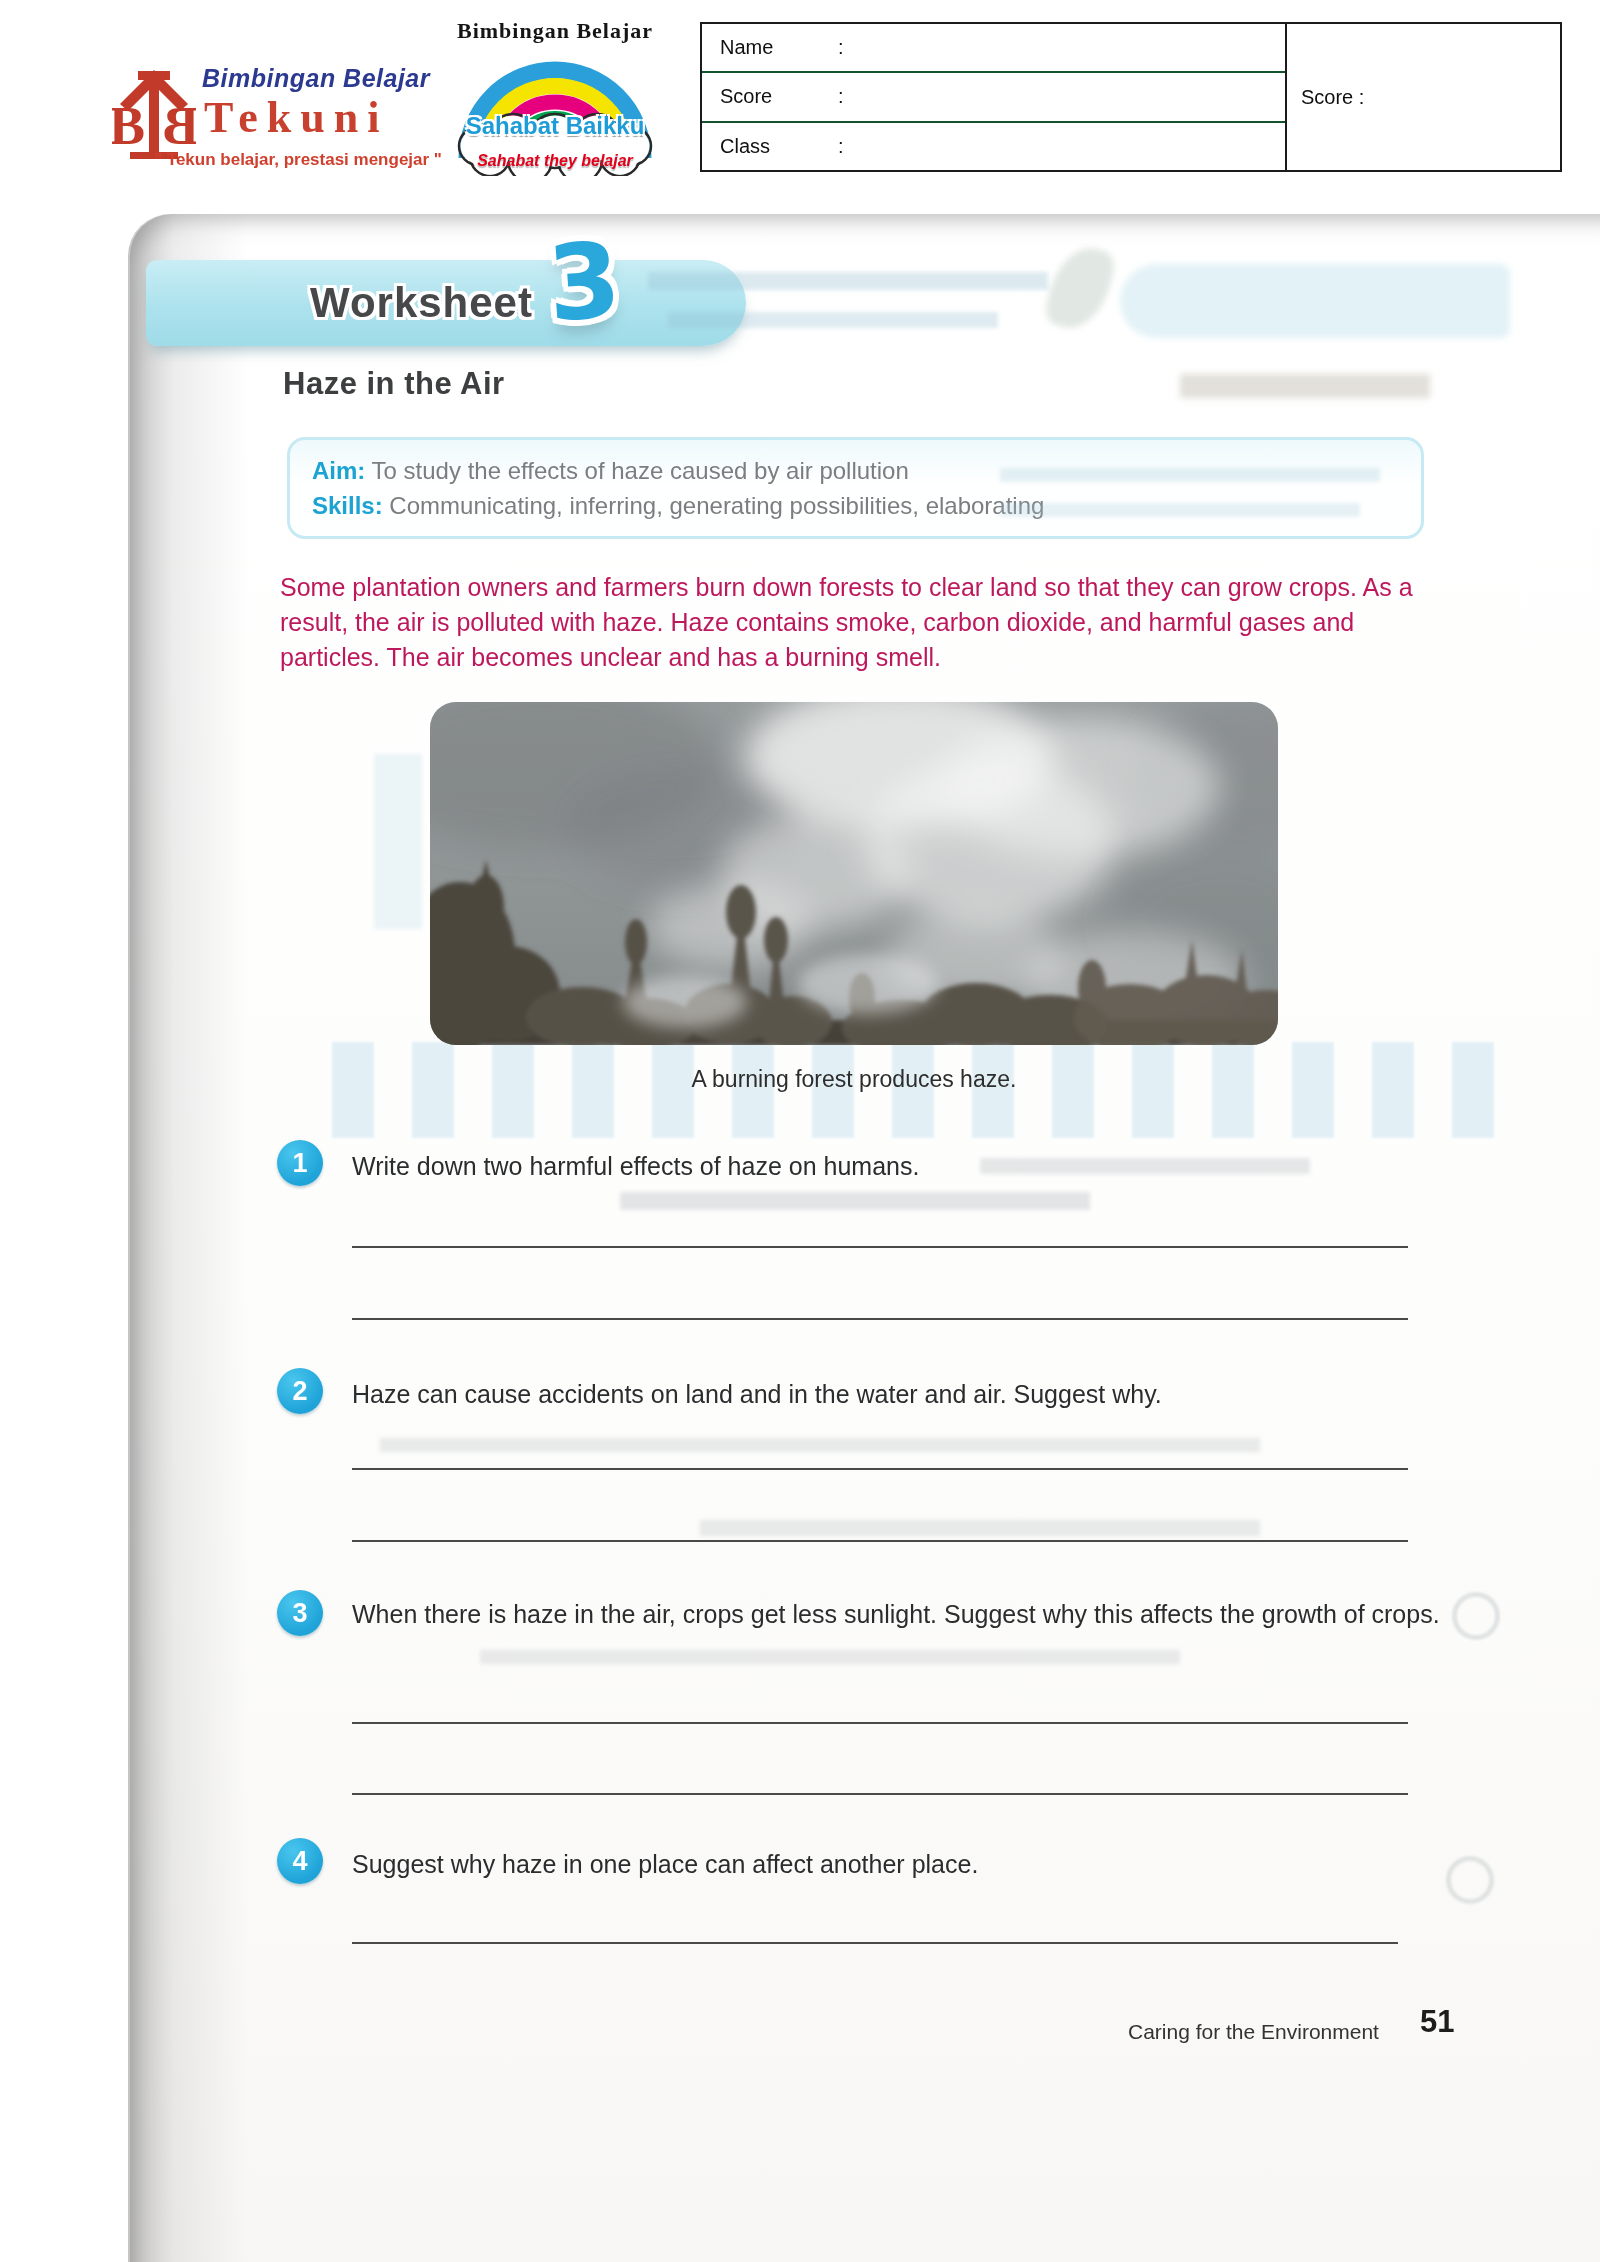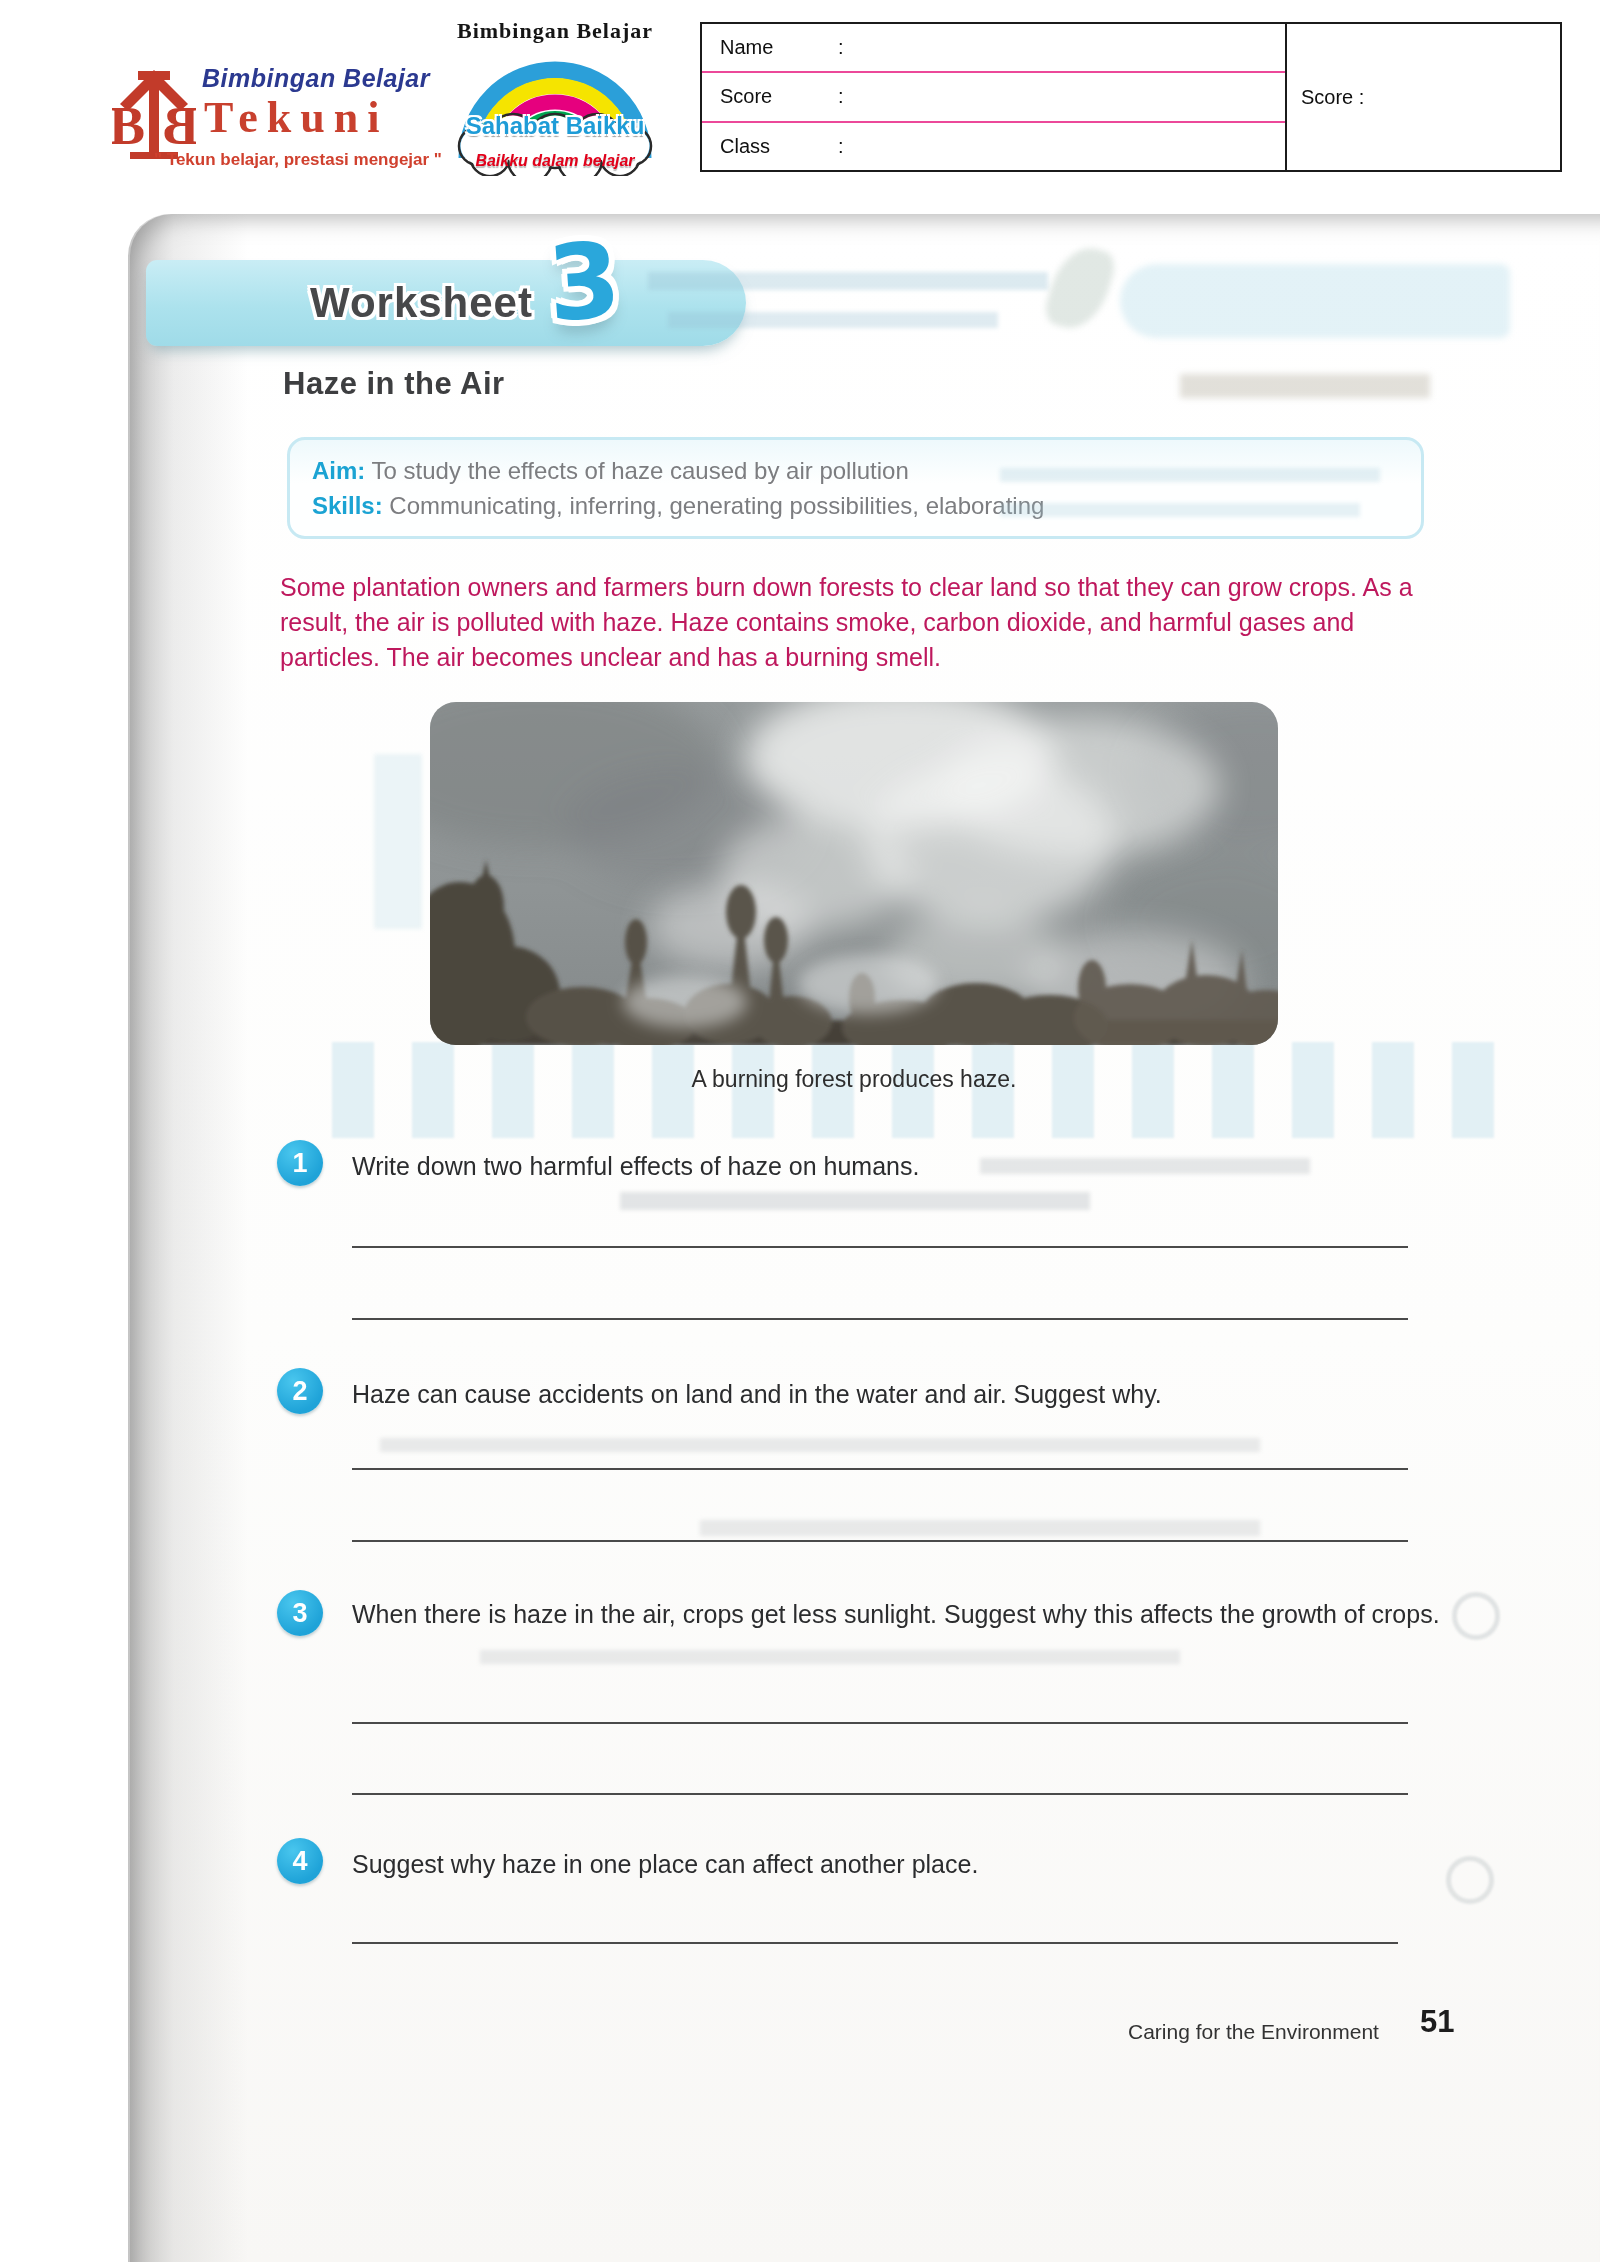--- a/index.html
+++ b/index.html
@@ -33,21 +33,21 @@
                 font-size:24px;font-weight:bold;color:#1e9cd7;
                 text-shadow:-2px -2px 0 #fff,2px -2px 0 #fff,-2px 2px 0 #fff,2px 2px 0 #fff,0 3px 1px rgba(40,40,40,.45);}
   .sahabat-tagline{position:absolute;left:0;width:260px;top:136px;text-align:center;
                 font-size:16px;font-weight:bold;font-style:italic;color:#e2001a;
                 text-shadow:0 2px 1px rgba(60,60,60,.35);}
 
   
   .info-table{position:absolute;left:700px;top:22px;width:862px;height:150px;
               border:2px solid #1b1b1b;display:flex;box-sizing:border-box;background:#fff;}
   .info-left{width:585px;border-right:2px solid #1b1b1b;display:flex;flex-direction:column;box-sizing:border-box;}
-  .info-row{flex:1;display:flex;align-items:center;border-bottom:2px solid #ec4899;}
+  .info-row{flex:1;display:flex;align-items:center;border-bottom:2px solid #14532d;}
   .info-row:last-child{border-bottom:none;}
   .info-label{width:118px;padding-left:18px;font-size:20px;color:#101010;}
   .info-colon{font-size:20px;color:#101010;}
   .score-cell{flex:1;display:flex;align-items:center;padding-left:14px;font-size:20px;color:#101010;}
 
   
   .banner{position:absolute;left:146px;top:260px;width:556px;height:86px;
           border-radius:12px 46px 46px 12px;
           background:linear-gradient(180deg,#c9edf5 0%,#ace2ed 55%,#9fdbe8 100%);
           box-shadow:0 9px 14px -5px rgba(105,150,160,.55);
@@ -180,21 +180,21 @@
           <circle cx="125" cy="95" r="25.5"></circle>
         <circle cx="167" cy="92" r="22.5"></circle>
           <circle cx="202" cy="100" r="17.5"></circle>
         <circle cx="60" cy="110" r="18.5"></circle>
           <circle cx="100" cy="114" r="20.5"></circle>
         <circle cx="150" cy="114" r="20.5"></circle>
           <circle cx="190" cy="110" r="18.5"></circle>
       </g>
     </svg>
     <div class="sahabat-name">Sahabat Baikku</div>
-    <div class="sahabat-tagline">Baikku dalam belajar</div>
+    <div class="sahabat-tagline">Sahabat they belajar</div>
   </div>
 
   <div class="info-table">
     <div class="info-left">
       <div class="info-row">
         <span class="info-label">Name</span>
         <span class="info-colon">:</span>
       </div>
       <div class="info-row">
         <span class="info-label">Score</span>

